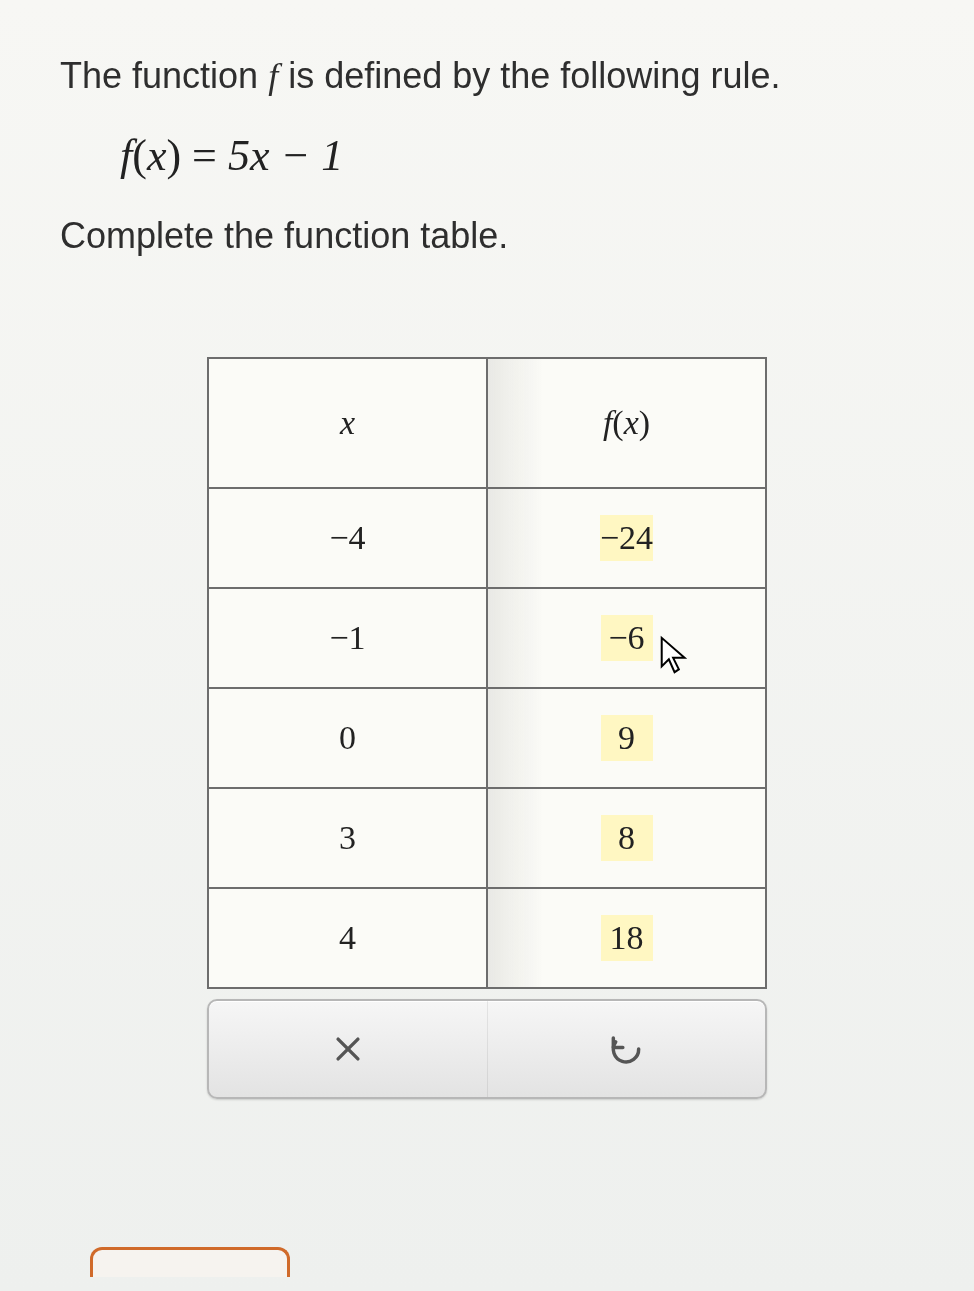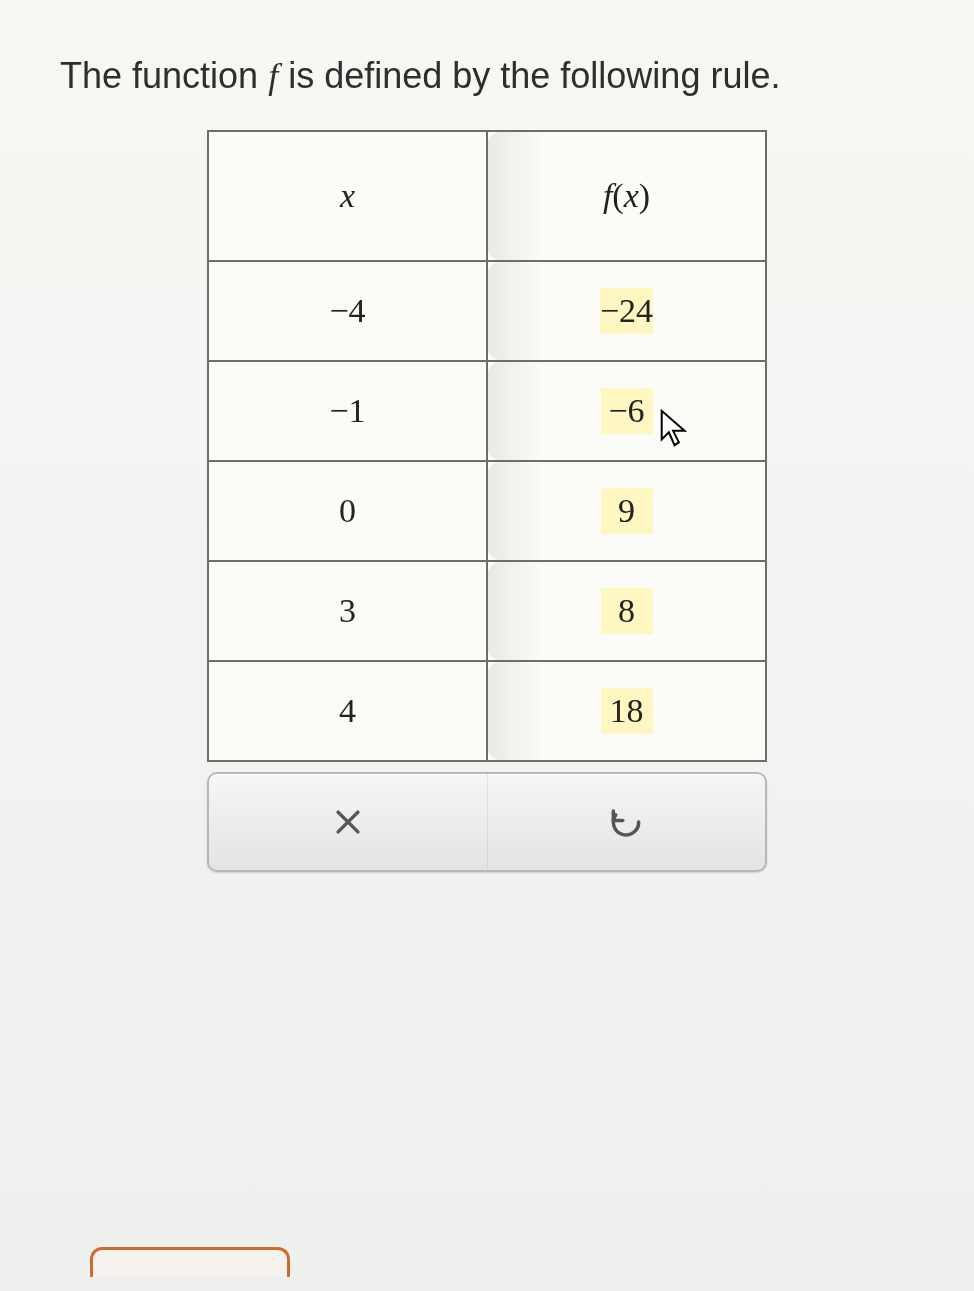--- a/index.html
+++ b/index.html
@@ -60,21 +60,20 @@
     padding: 0;
   }
   table.func th {
     font-weight: normal;
     font-style: italic;
     height: 130px;
   }
   .fx-col {
     width: 50%;
     background: linear-gradient(90deg, rgba(200,200,195,0.35) 0%, rgba(255,255,255,0) 20%);
-    border-radius: 16px;
   }
   .x-col { width: 50%; }
   .answer {
     display: inline-block;
     background: #fff7c2;
     padding: 4px 0;
     min-width: 52px;
   }
   .header-cell { }
   .fx-hdr .paren { font-style: normal; }
@@ -120,21 +119,25 @@
 </style>
 </head>
 <body>
 
 <div class="page">
 
   <div class="intro">
     <span>The function </span><span class="f-it">f</span><span> is defined by the following rule.</span>
   </div>
 
+  <div class="equation">
+    <span>f</span><span class="up">(</span><span>x</span><span class="up">)</span><span class="up"> = </span><span>5x − 1</span>
+  </div>
 
+  <div class="instruction">Complete the function table.</div>
 
   <div class="table-wrap">
     <table class="func">
       <tbody>
           <tr>
         <th class="x-col header-cell">
           <span class="fx-funclabel">x</span>
         </th>
         <th class="fx-col header-cell fx-hdr">
           <span class="fx-funclabel">f</span><span class="paren">(</span><span class="fx-funclabel">x</span><span class="paren">)</span>

